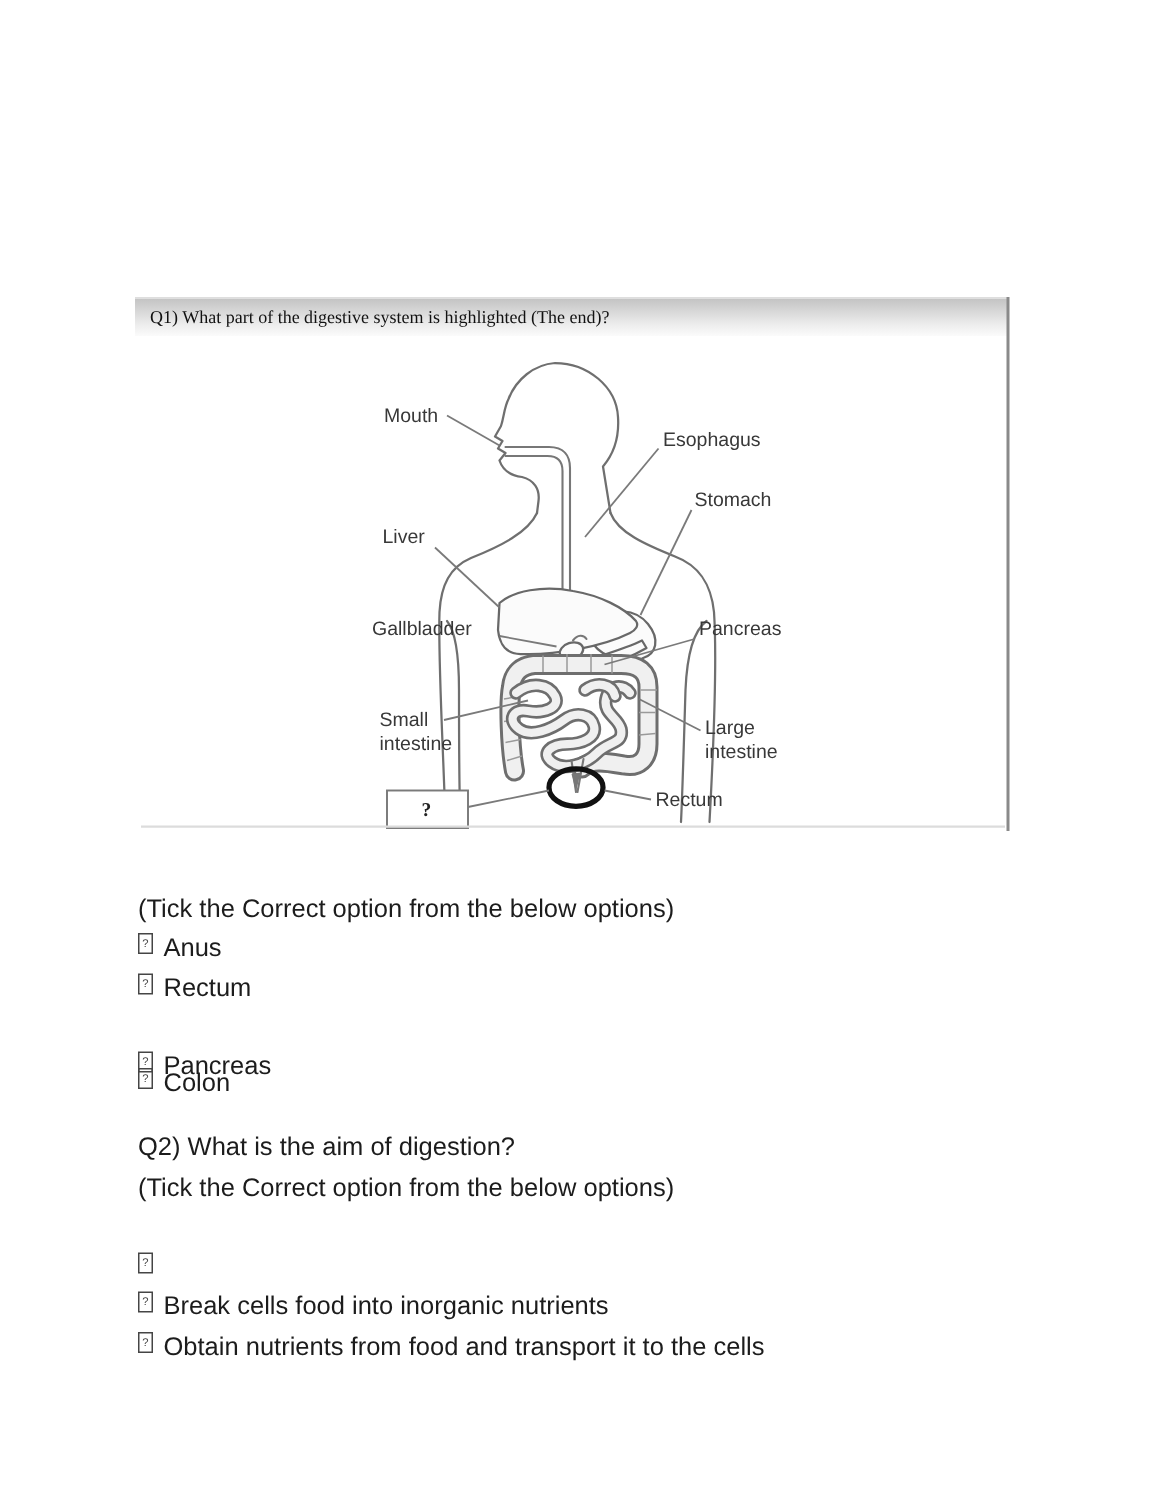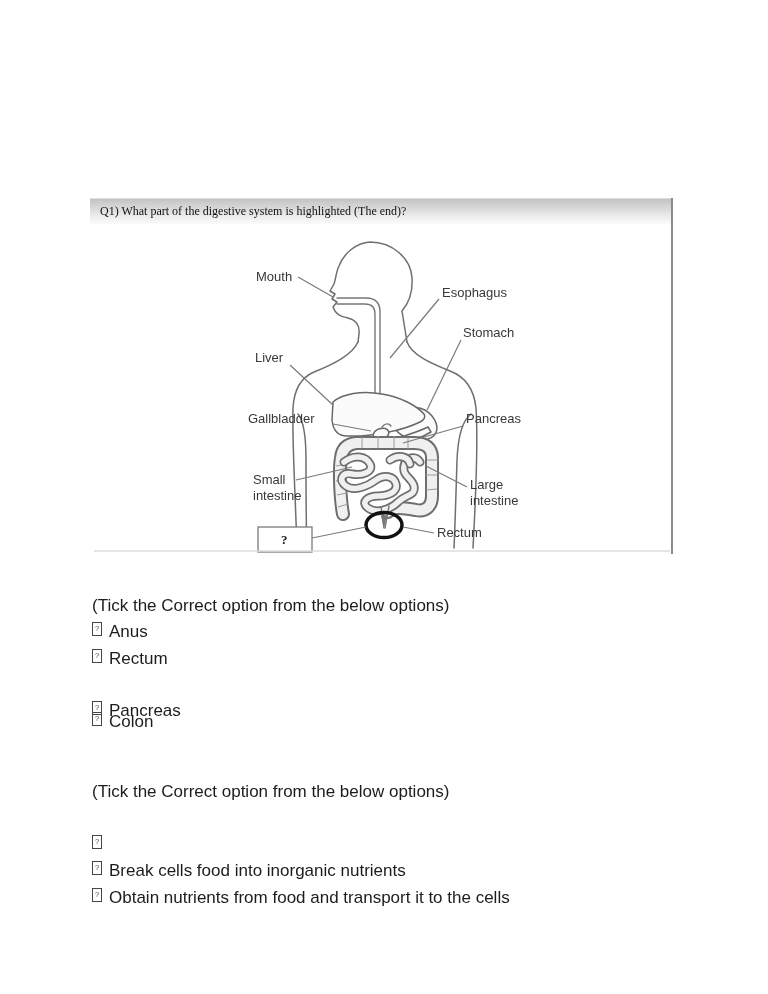--- a/index.html
+++ b/index.html
@@ -215,20 +215,21 @@
   </div>
   <div class="line option" style="top:712px">
     <span class="tofu"></span>
     <span>Colon</span>
   </div>
   <div class="line option" style="top:701px">
     <span class="tofu"></span>
     <span>Pancreas</span>
   </div>
 
+  <div class="line" style="top:755px">Q2) What is the aim of digestion?</div>
   <div class="line" style="top:782px">(Tick the Correct option from the below options)</div>
 
   <div class="line option" style="top:835px">
     <span class="tofu"></span>
   </div>
   <div class="line option" style="top:861px">
     <span class="tofu"></span>
     <span>Break cells food into inorganic nutrients</span>
   </div>
   <div class="line option" style="top:888px">

